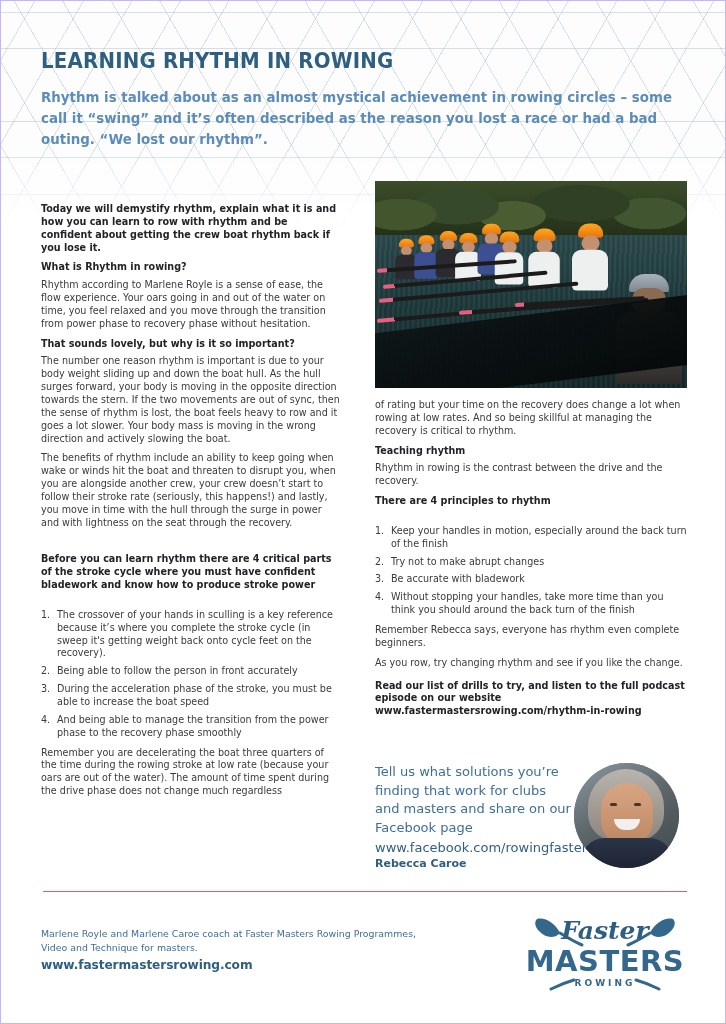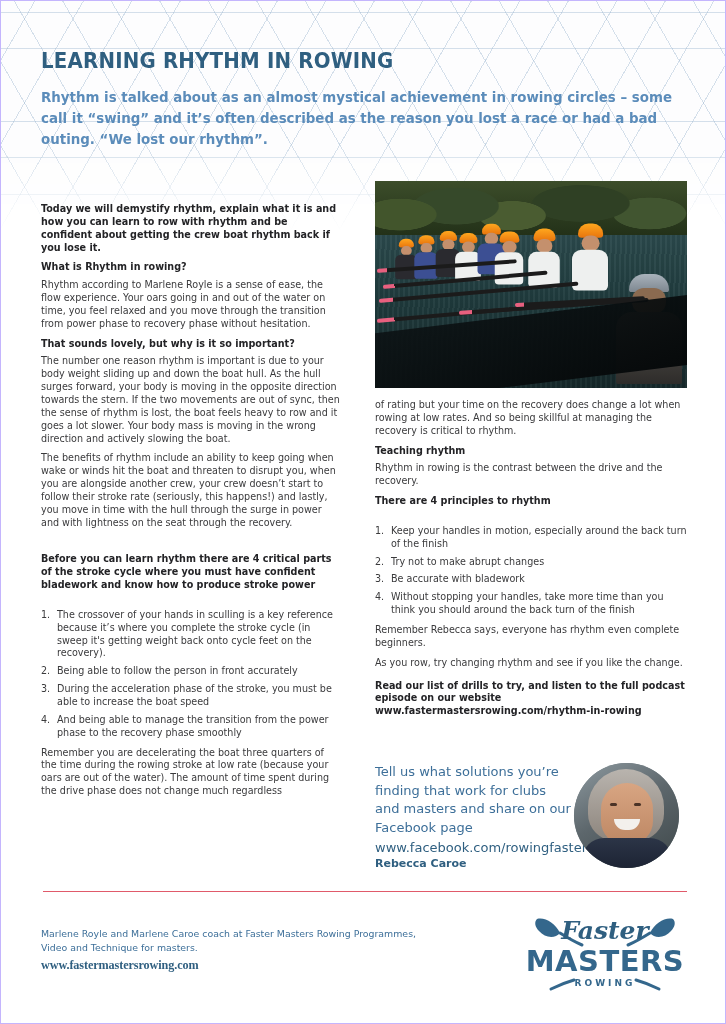--- a/index.html
+++ b/index.html
@@ -280,21 +280,20 @@
     line-height: 1.45;
     color: #3d6f99;
   }
   #footer-text .site {
     display: block;
     margin-top: 3px;
     font-size: 12.2px;
     font-weight: 700;
     color: #2f5f80;
     letter-spacing: -0.1px;
-    font-family: Liberation Serif, serif;
   }
 
   
   #logo {
     position: absolute;
     right: 34px; top: 902px;
     width: 172px; height: 92px;
   }
   #logo svg { display: block; width: 100%; height: 100%; }
 </style>

